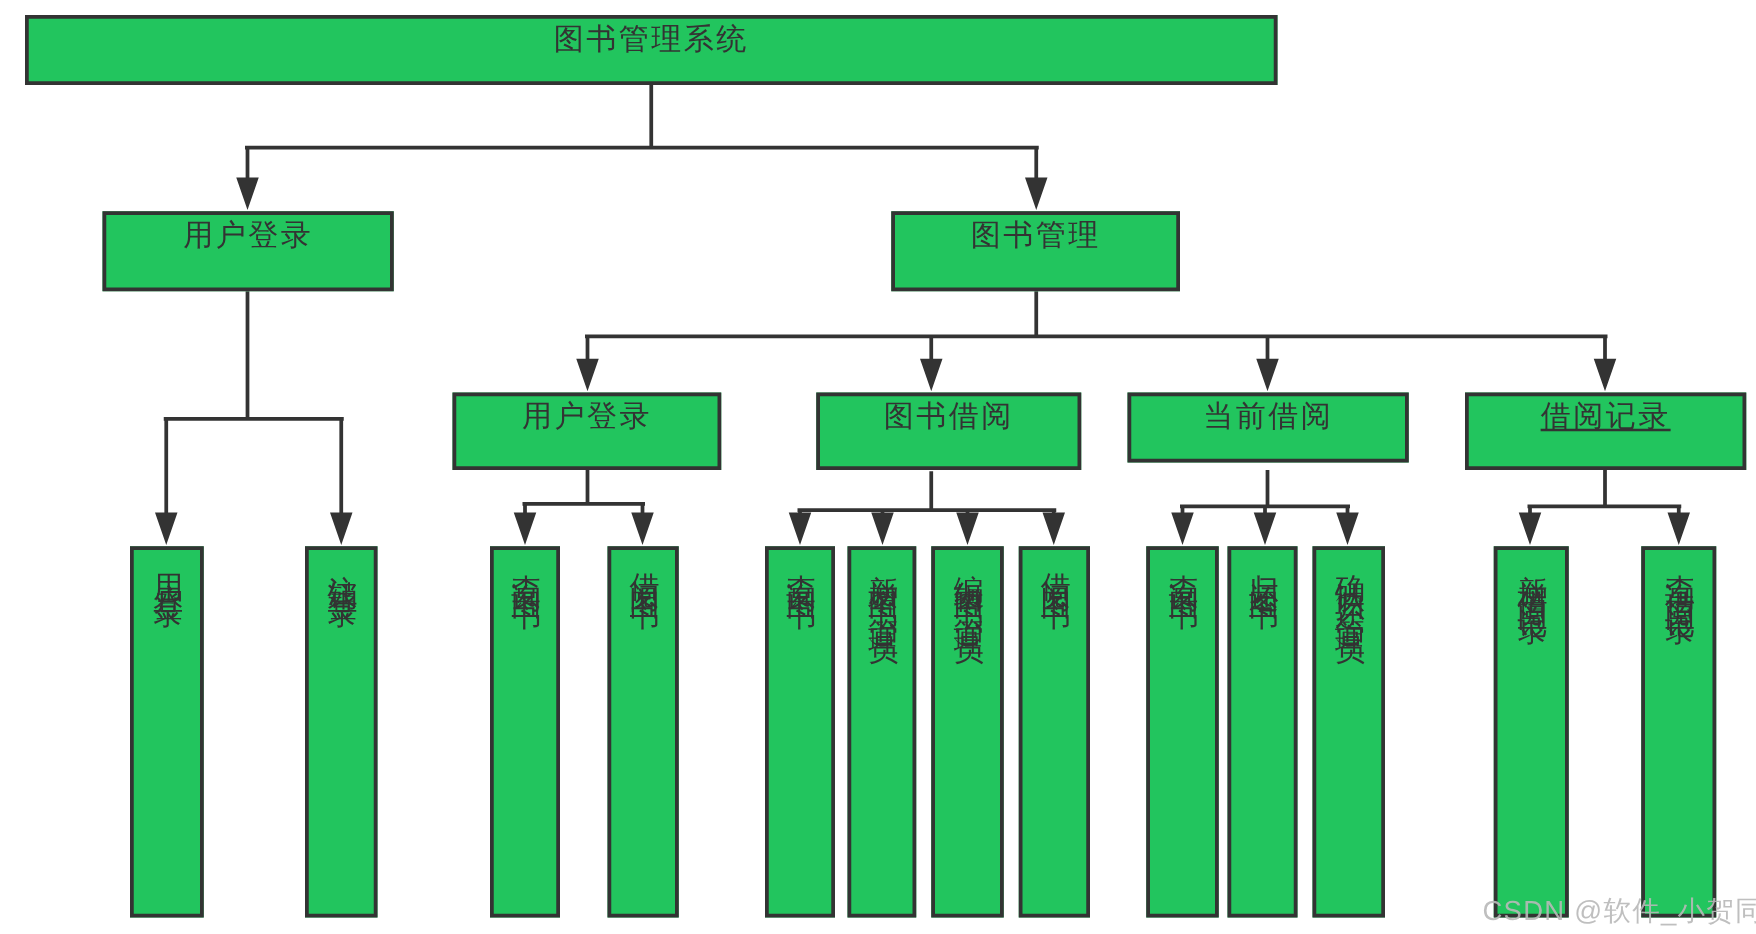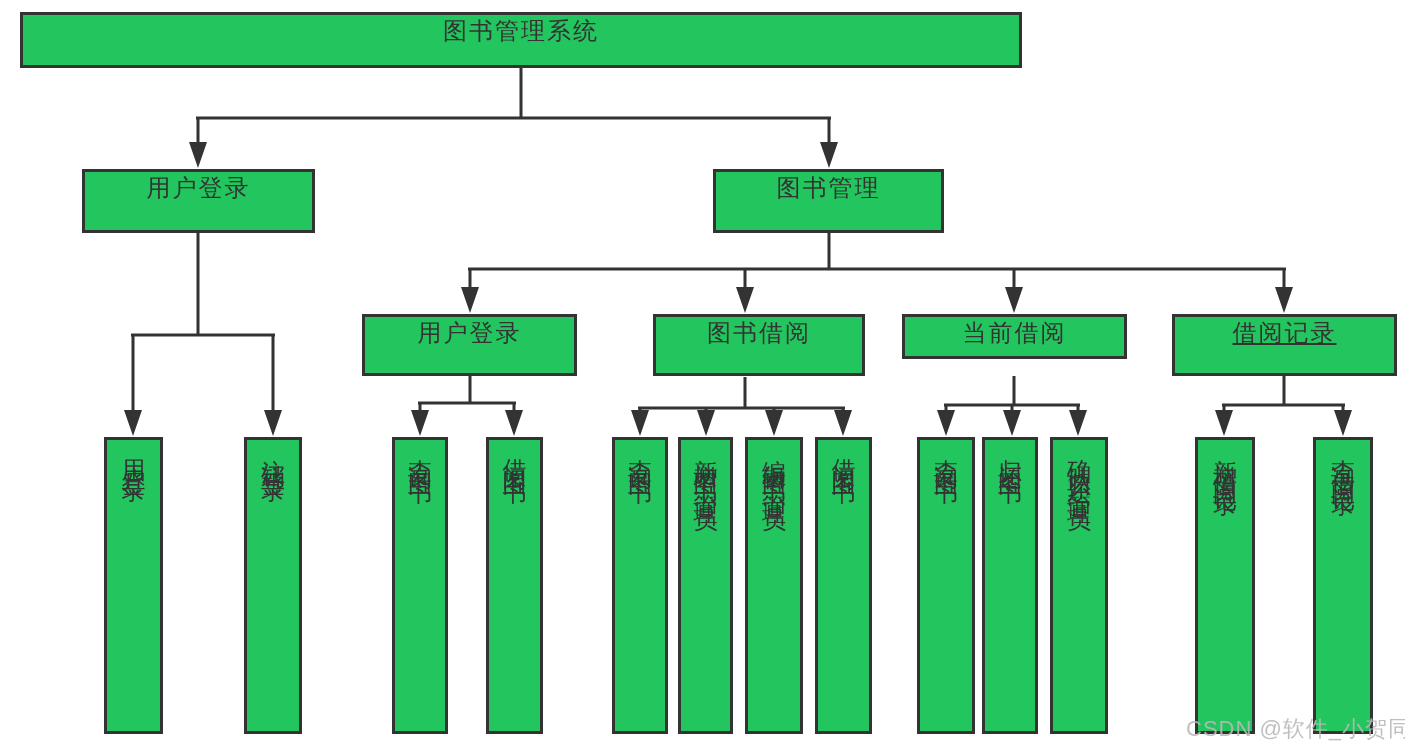--- a/index.html
+++ b/index.html
@@ -82,21 +82,21 @@
   <div class="node hbox" style="left:713px; top:169px; width:231px; height:64px;">
     <span>图书管理</span>
   </div>
 
   <div class="node hbox" style="left:362px; top:314px; width:215px; height:62px;">
     <span>用户登录</span>
   </div>
   <div class="node hbox" style="left:633px; top:314px; width:212px; height:62px;margin-left:20px;">
     <span>图书借阅</span>
   </div>
-  <div class="node hbox" style="left:902px; top:314px; width:225px; height:45px;">
+  <div class="node hbox" style="left:902px; top:314px; width:225px; height:56px;">
     <span>当前借阅</span>
   </div>
   <div class="node hbox" style="left:1172px; top:314px; width:225px; height:62px;text-decoration:underline;">
     <span>借阅记录</span>
   </div>
 
   <div class="node vbox" style="left:104px; top:437px; width:59px; height:297px;">
     <span>用户登录</span>
   </div>
   <div class="node vbox" style="left:244px; top:437px; width:58px; height:297px;">

